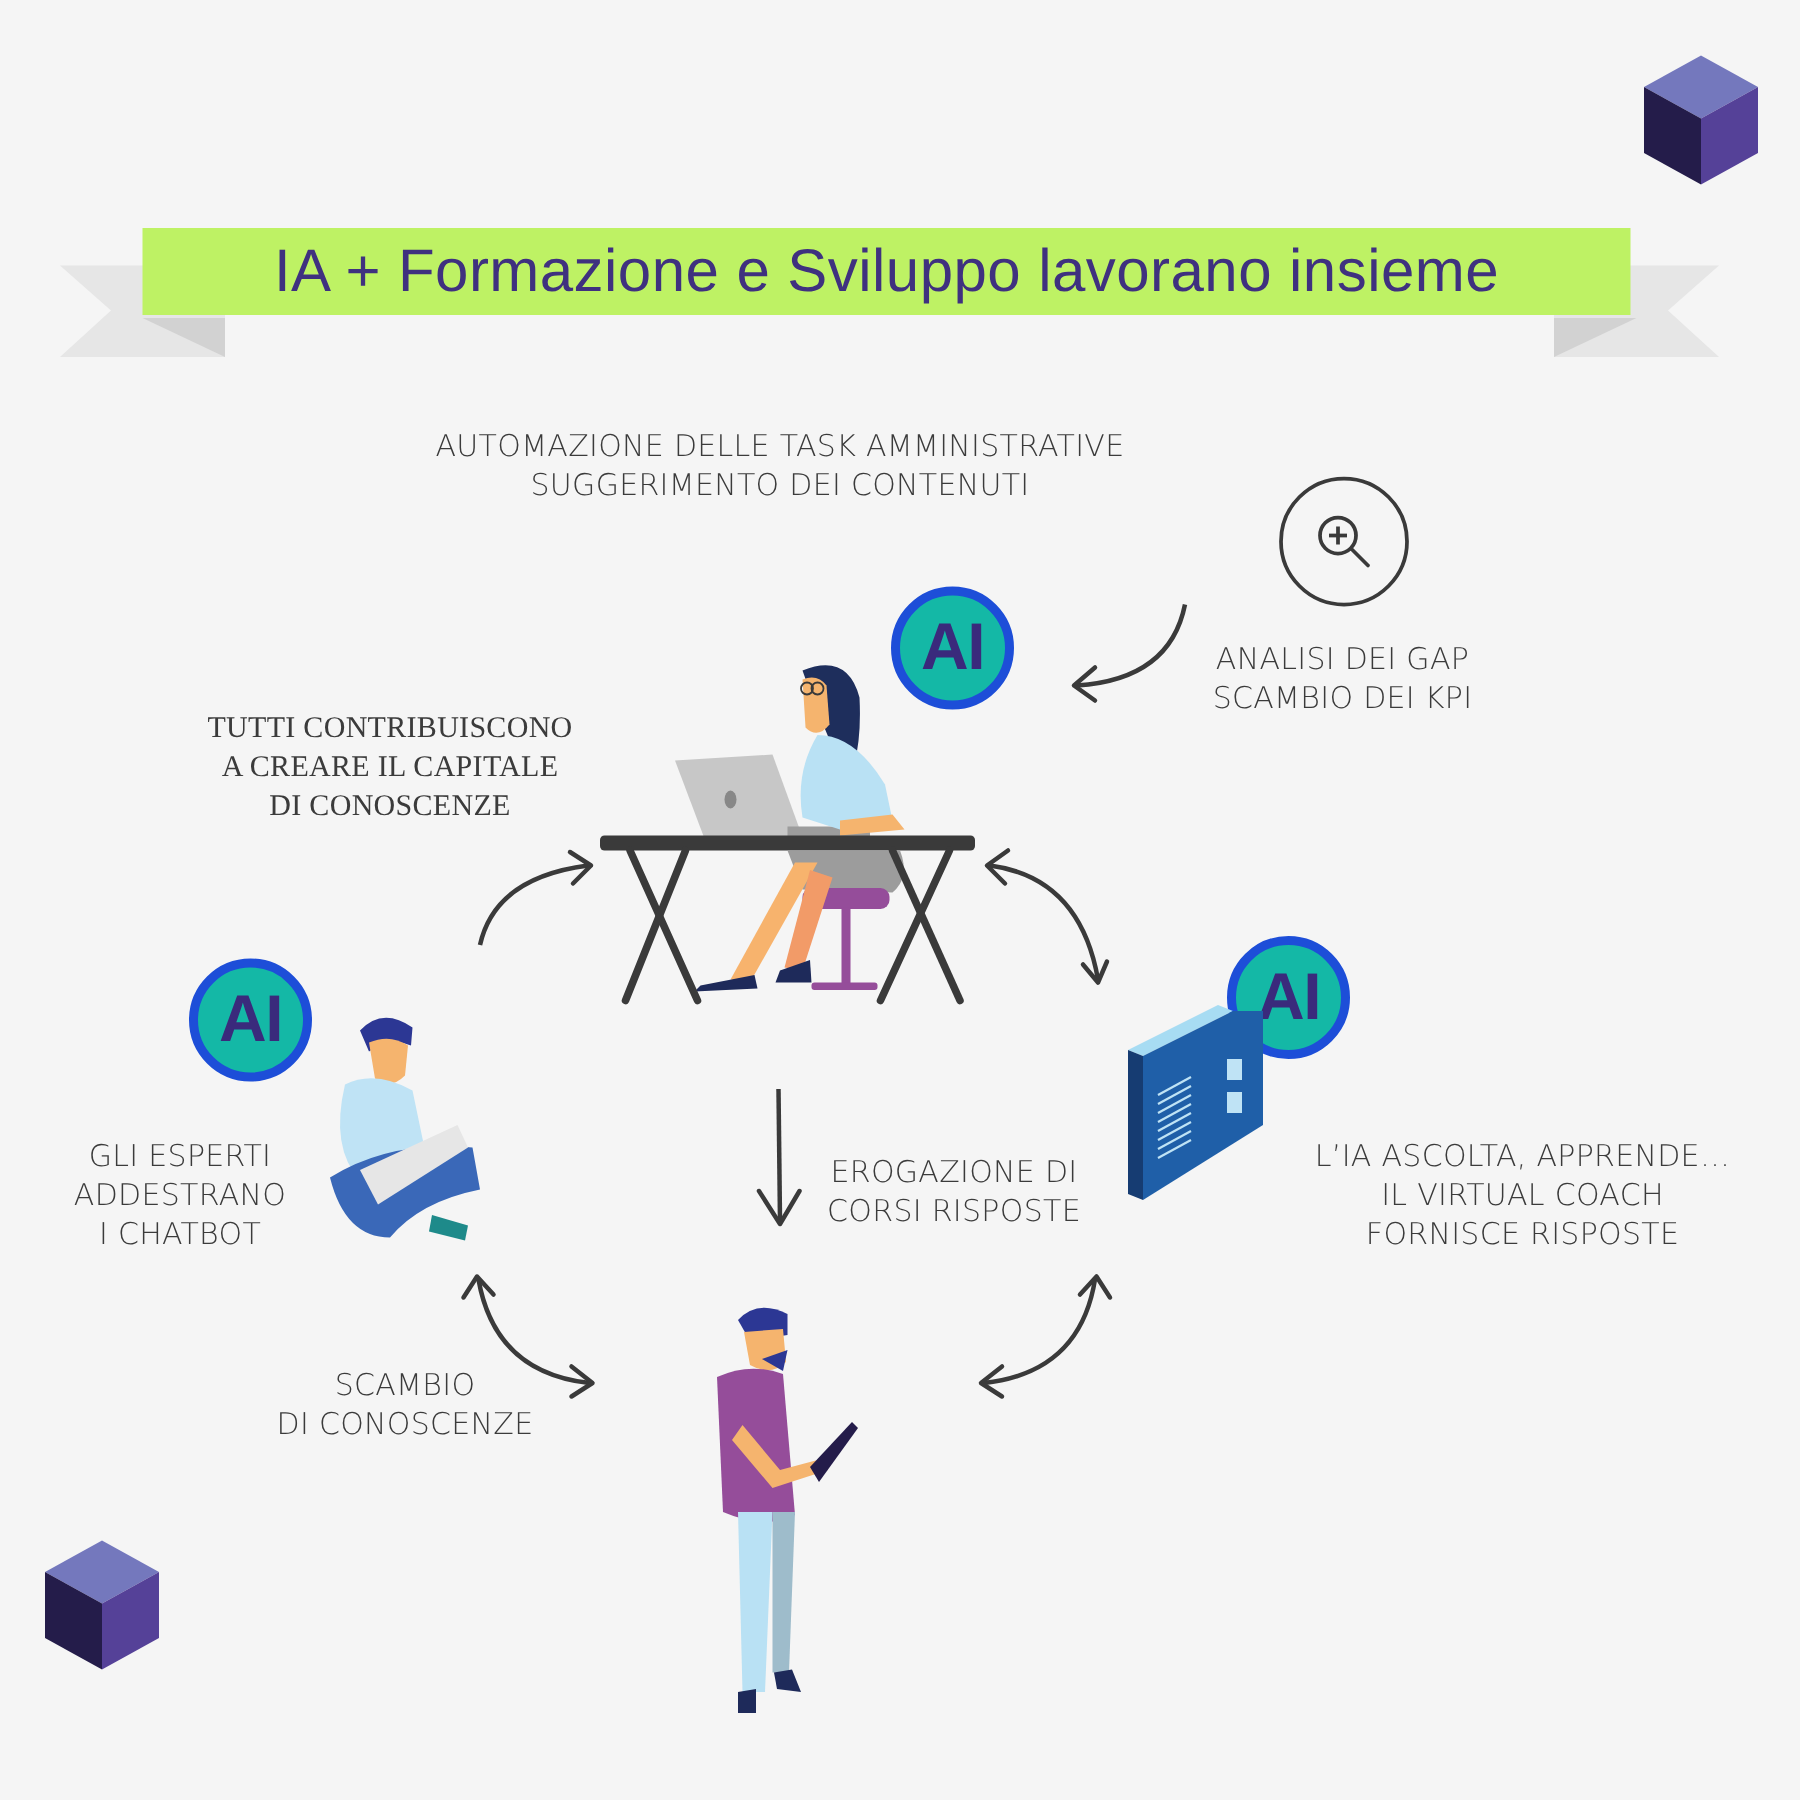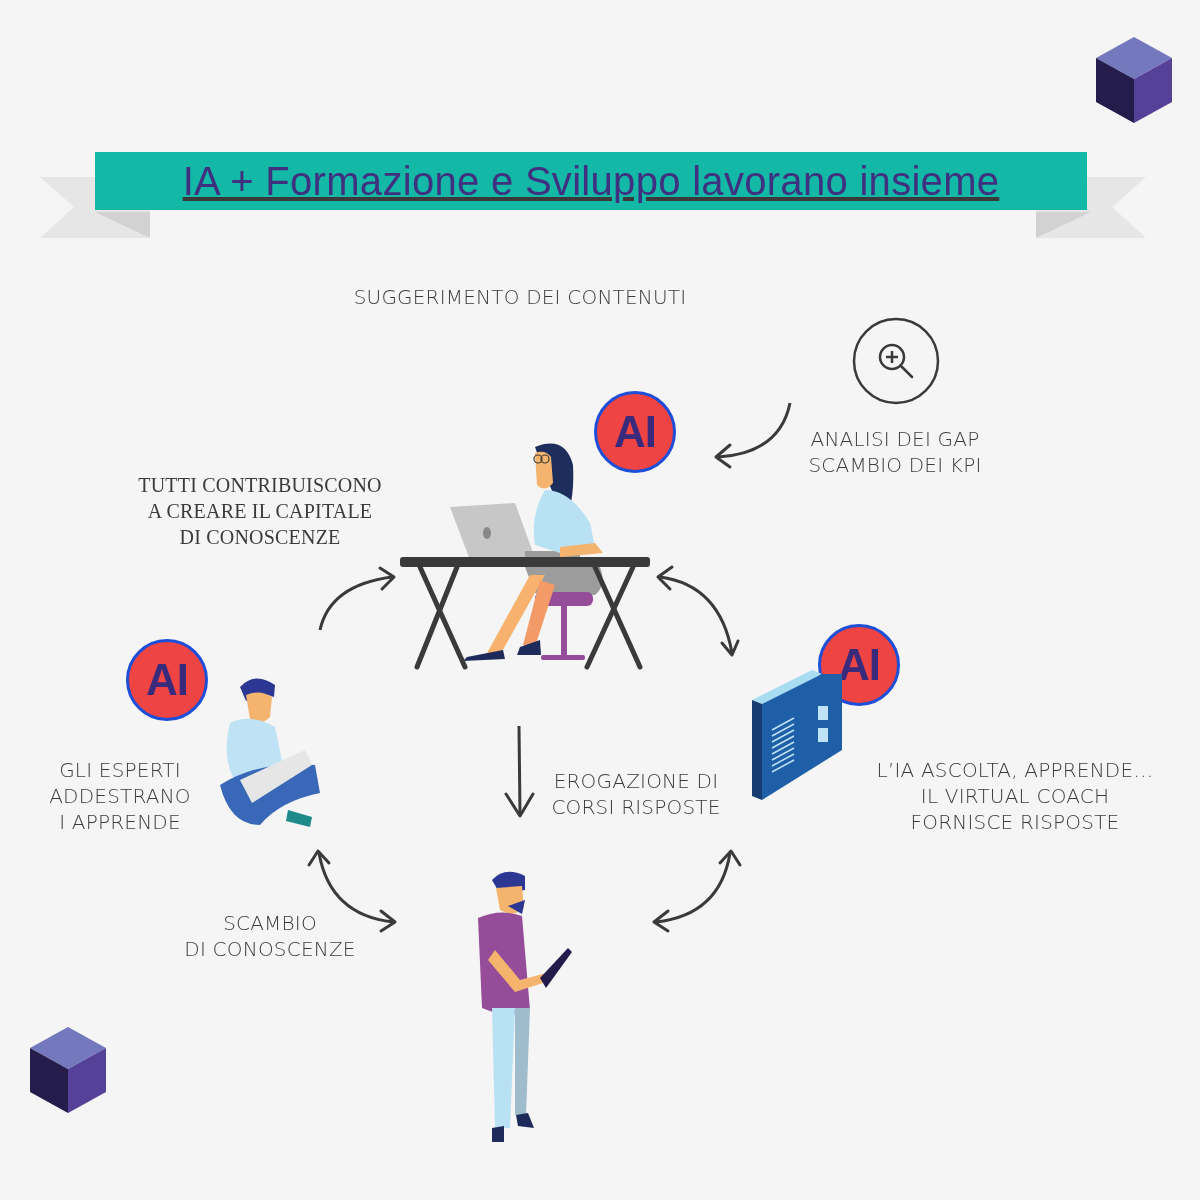--- a/index.html
+++ b/index.html
@@ -15,33 +15,33 @@
     font-size: 20px;
     line-height: 26px;
     color: #3b3b3b;
     text-align: center;
     letter-spacing: 0.2px;
     font-weight: 300;
   }
   .label span { display: block; white-space: nowrap; }
   .title-banner {
     position: absolute; left: 95px; top: 152px; width: 992px; height: 58px;
-    background: #14b8a6;
-    display: flex; align-items: center; justify-content: center; text-decoration: underline;
+    background: #bef264;
+    display: flex; align-items: center; justify-content: center;
   }
   .title-text {
     font-family: "Liberation Sans", sans-serif;
     font-size: 40px; color: #3f317f; letter-spacing: 0.3px;
     white-space: nowrap;
   }
   .ai-badge {
     position: absolute; width: 82px; height: 82px; border-radius: 50%;
-    border: 3px solid #1d4ed8; box-sizing: border-box;
+    border: 6px solid #1d4ed8; box-sizing: border-box;
     display: flex; align-items: center; justify-content: center;
-    background: #ef4444;
+    background: #14b8a6;
   }
   .ai-badge span {
     font-family: "Liberation Sans", sans-serif; font-weight: bold;
     font-size: 44px; color: #3a2a7c; letter-spacing: -1px;
   }
   svg { position: absolute; overflow: visible; }
 </style>
 </head>
 <body>
 
@@ -63,38 +63,39 @@
 <svg style="left:1036px;top:175px;width:110px;height:65px" viewBox="0 0 110 65">
   <polygon points="0,2 110,2 76,32 110,63 0,63" fill="#e6e6e6"></polygon>
   <polygon points="0,37 55,37 0,63" fill="#d2d2d2"></polygon>
 </svg>
 
 <div class="title-banner">
   <div class="title-text">IA + Formazione e Sviluppo lavorano insieme</div>
 </div>
 
 <div class="label" style="left:240px;top:284px;width:560px;">
+  <span>AUTOMAZIONE DELLE TASK AMMINISTRATIVE</span>
   <span>SUGGERIMENTO DEI CONTENUTI</span>
 </div>
 
 <div class="label" style="left:780px;top:426px;width:230px;">
   <span>ANALISI DEI GAP</span>
   <span>SCAMBIO DEI KPI</span>
 </div>
 
 <div class="label" style="left:100px;top:472px;width:320px;font-family:Liberation Serif, serif;">
   <span>TUTTI CONTRIBUISCONO</span>
   <span>A CREARE IL CAPITALE</span>
   <span>DI CONOSCENZE</span>
 </div>
 
 <div class="label" style="left:30px;top:757px;width:180px;">
   <span>GLI ESPERTI</span>
   <span>ADDESTRANO</span>
-  <span>I APPRENDE</span>
+  <span>I CHATBOT</span>
 </div>
 
 <div class="label" style="left:536px;top:768px;width:200px;text-align:center;">
   <span>EROGAZIONE DI</span>
   <span>CORSI RISPOSTE</span>
 </div>
 
 <div class="label" style="left:845px;top:757px;width:340px;">
   <span>L’IA ASCOLTA, APPRENDE…</span>
   <span>IL VIRTUAL COACH</span>

